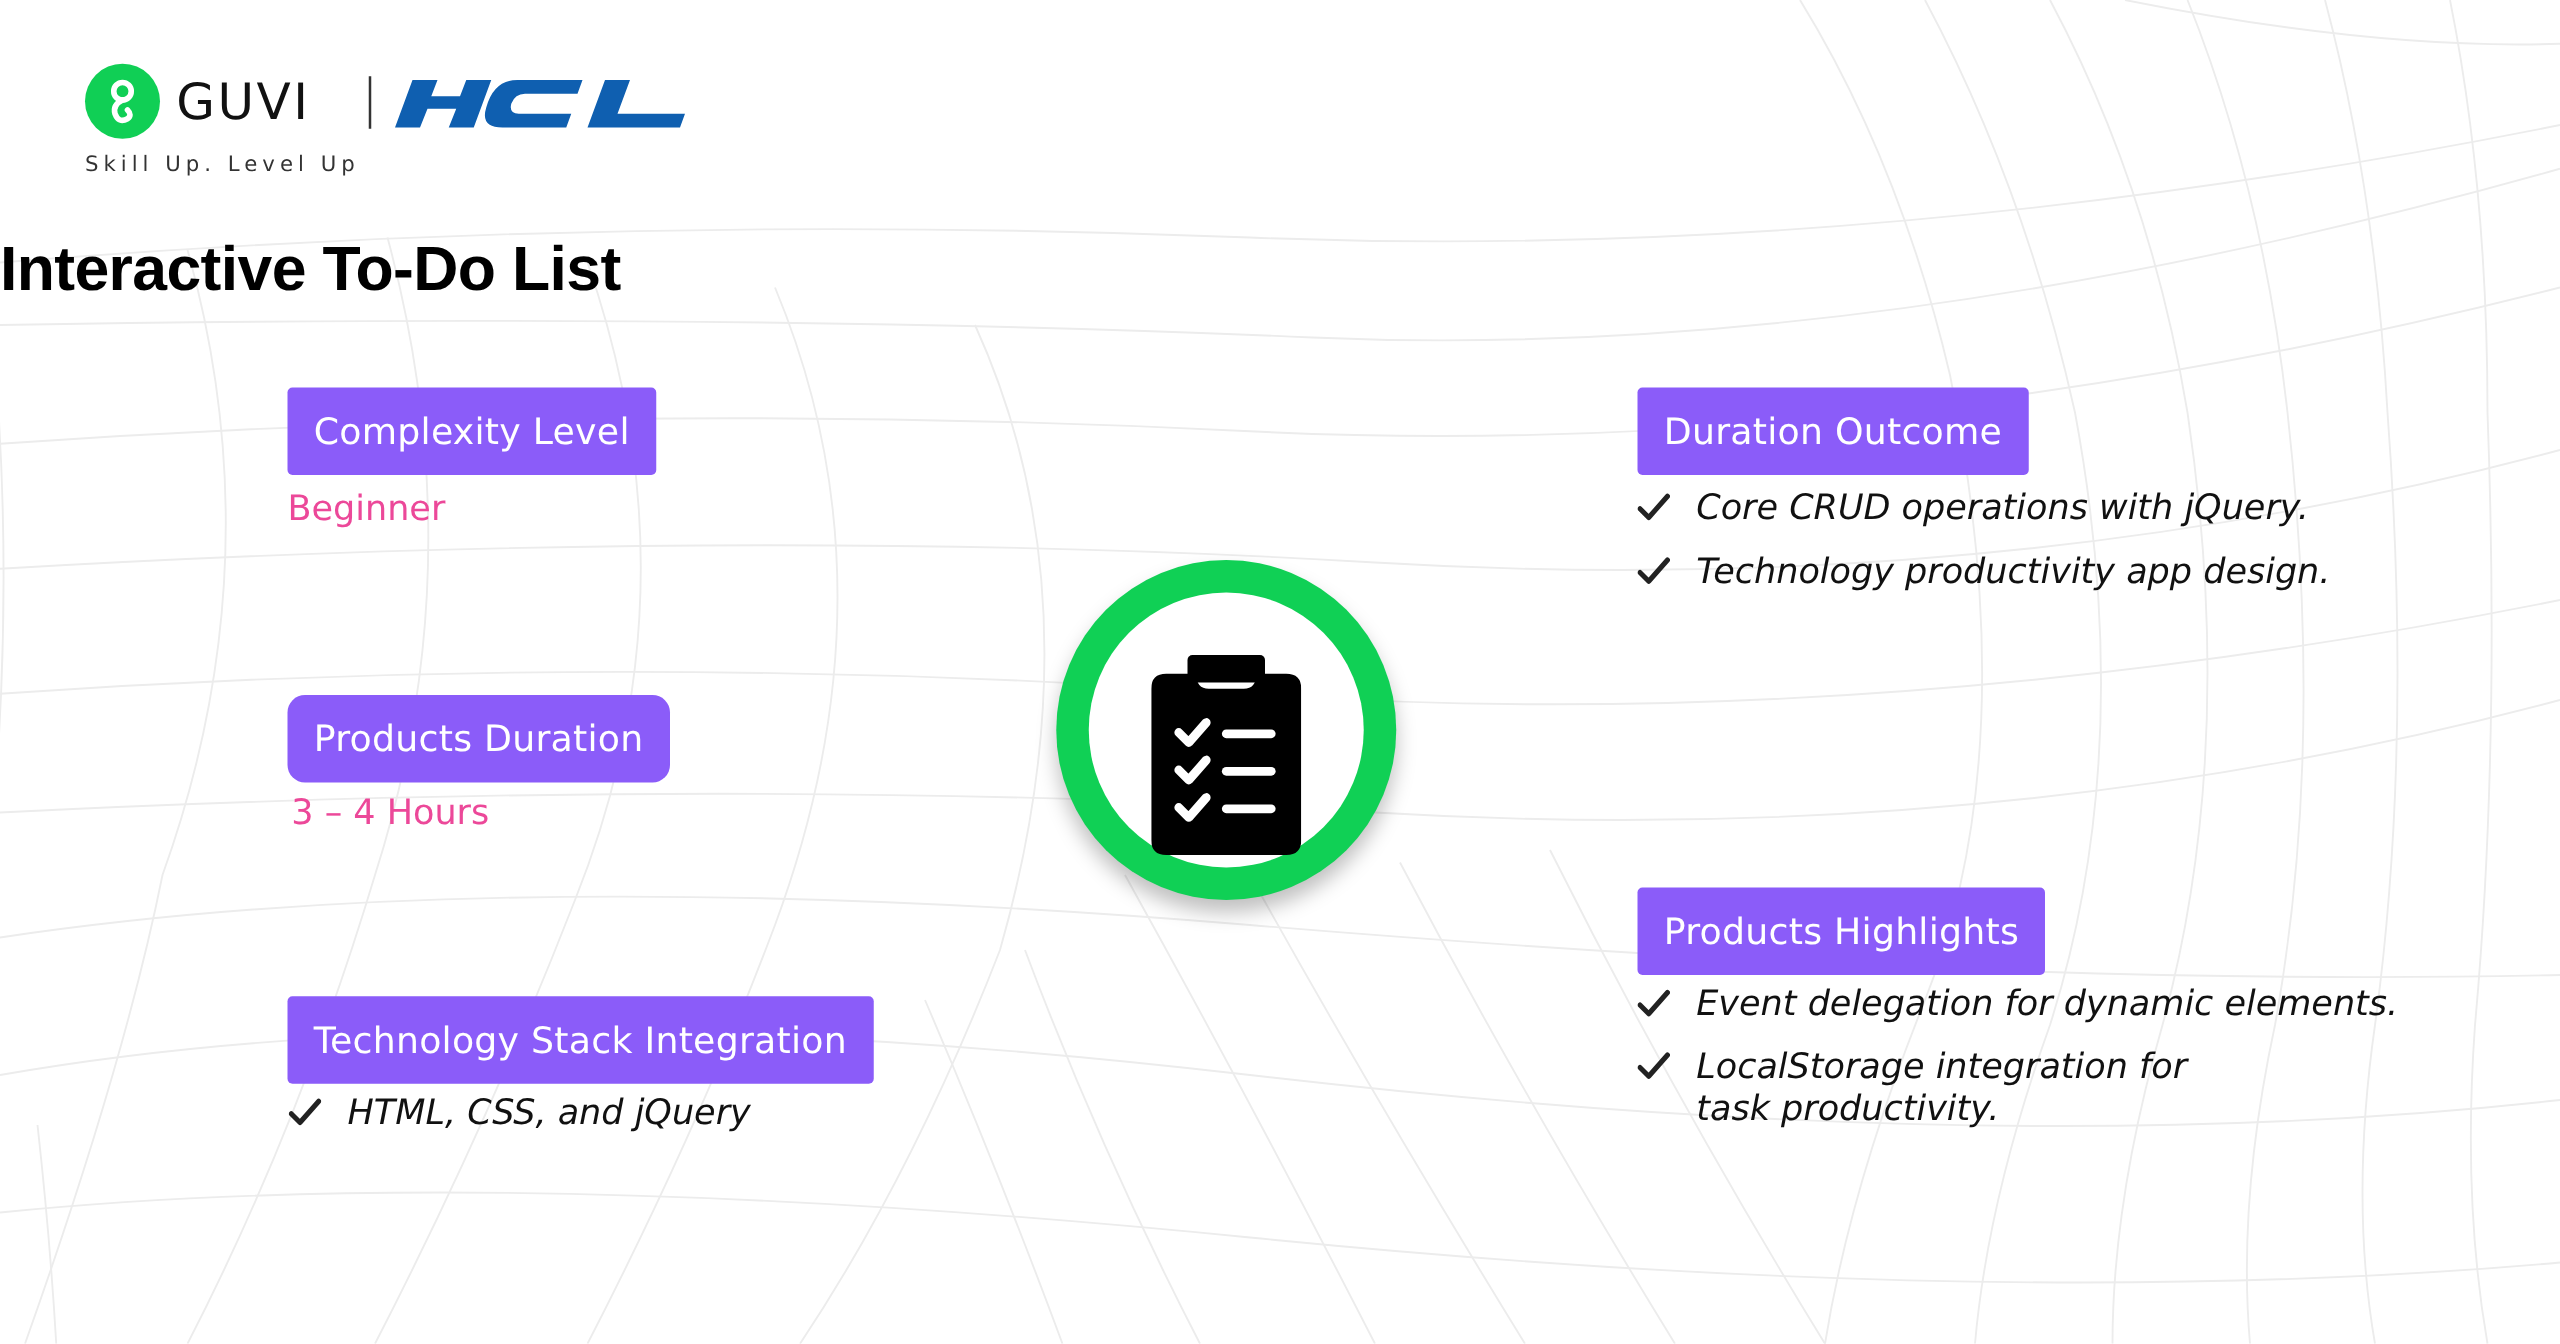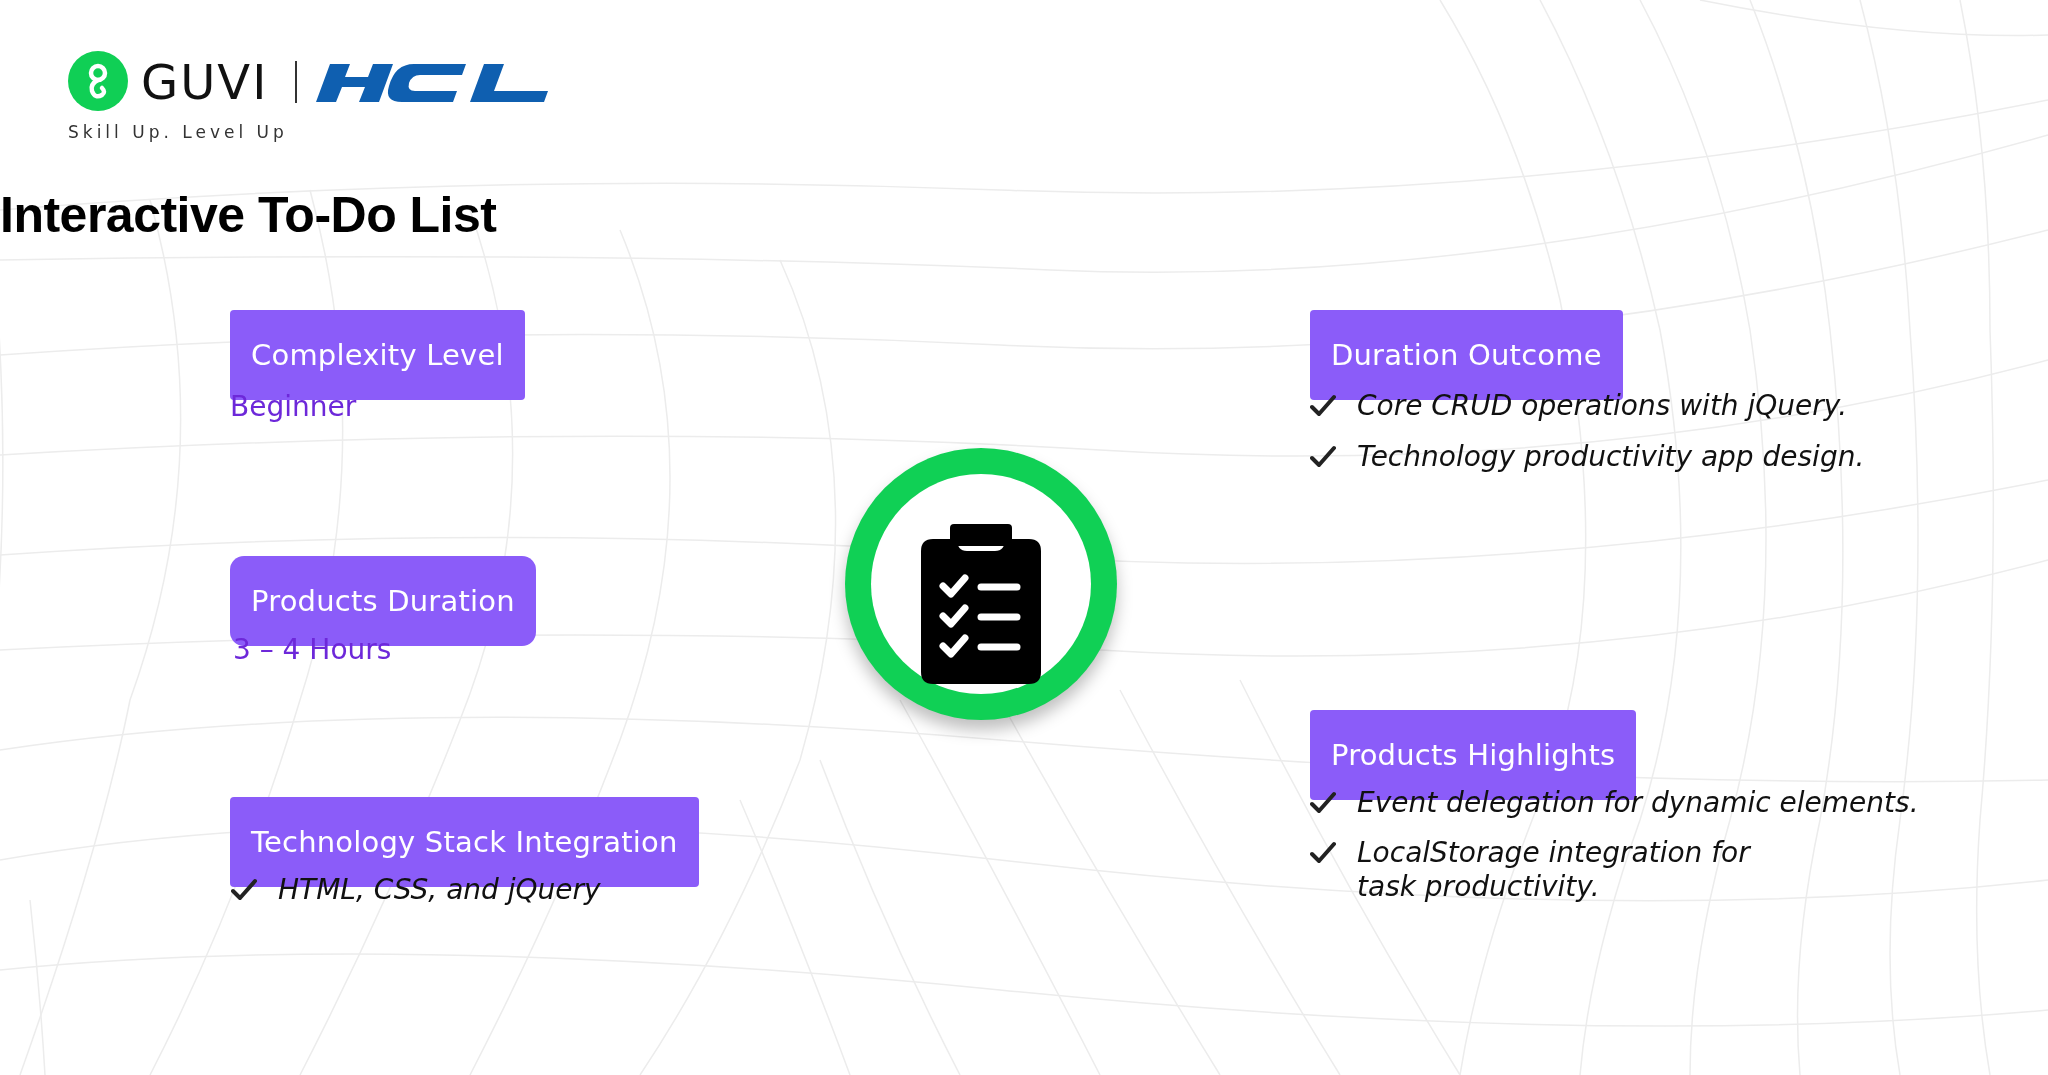--- a/index.html
+++ b/index.html
@@ -27,21 +27,21 @@
     .logo-guvi-circle {
       position: absolute;
       left: 68px; top: 51px;
       width: 60px; height: 60px;
       border-radius: 50%;
       background: #10cf55;
     }
     .logo-guvi-text {
       position: absolute;
       left: 141px; top: 54px;
-      font-size: 48px;
+      font-size: 40px;
       font-weight: 500;
       letter-spacing: 2px;
       color: #111111;
       line-height: 56px;
       font-family: "DejaVu Sans", sans-serif;
     }
     .logo-divider {
       position: absolute;
       left: 295px; top: 61px;
       width: 2px; height: 42px;
@@ -72,34 +72,34 @@
       color: #000000;
       font-family: "Liberation Sans", sans-serif;
       letter-spacing: -0.5px;
     }
 
     
     .badge {
       position: absolute;
       height: 54px;
       line-height: 54px;
-      padding: 18px 21px;
+      padding: 8px 21px;
       background: #8b5cf9;
       color: #ffffff;
       font-size: 29px;
       border-radius: 4px;
       white-space: nowrap;
       font-family: "DejaVu Sans", sans-serif;
       font-weight: 400;
       letter-spacing: 0.2px;
     }
     .value-text {
       position: absolute;
       font-size: 28px;
-      color: #6d28d9;
+      color: #ec4899;
       font-family: "DejaVu Sans", sans-serif;
       white-space: nowrap;
     }
     .check-list {
       position: absolute;
       margin: 0; padding: 0;
       list-style: none;
       font-family: "DejaVu Sans", sans-serif;
       font-style: italic;
     }

